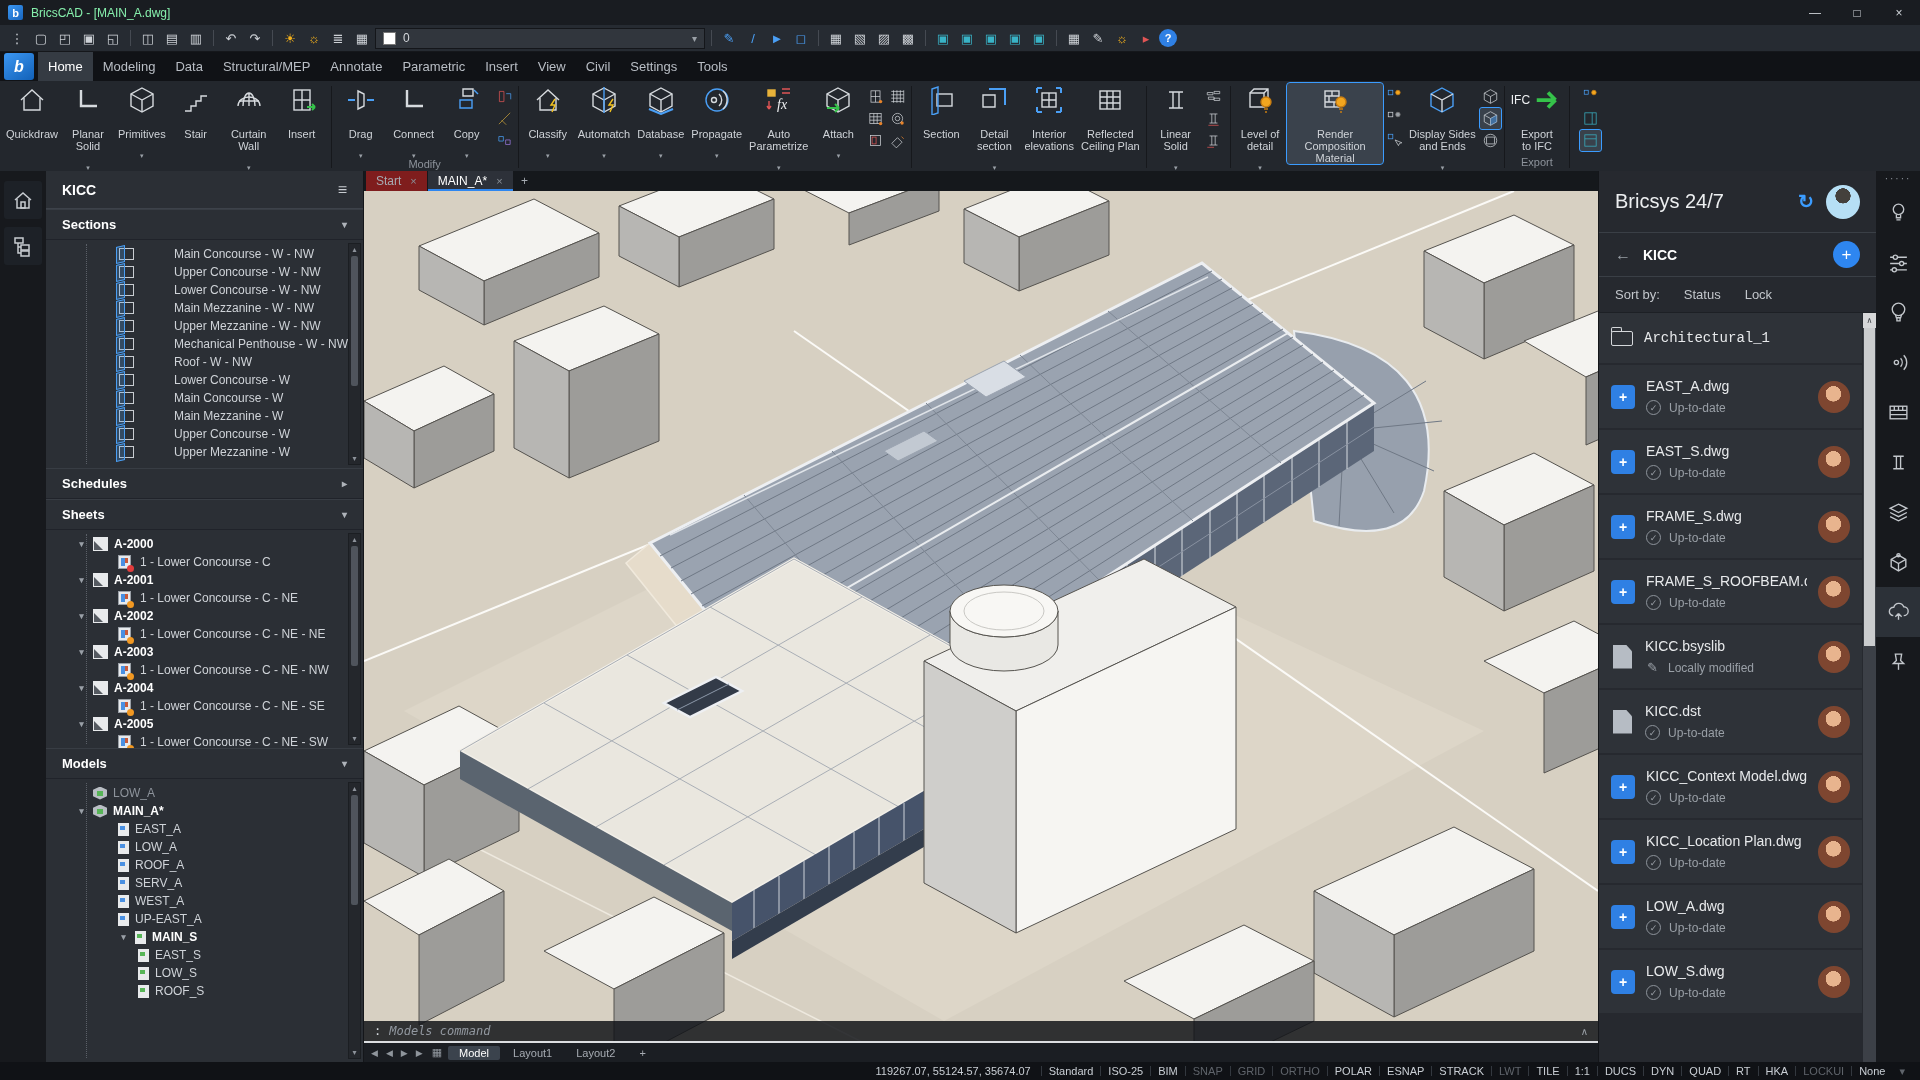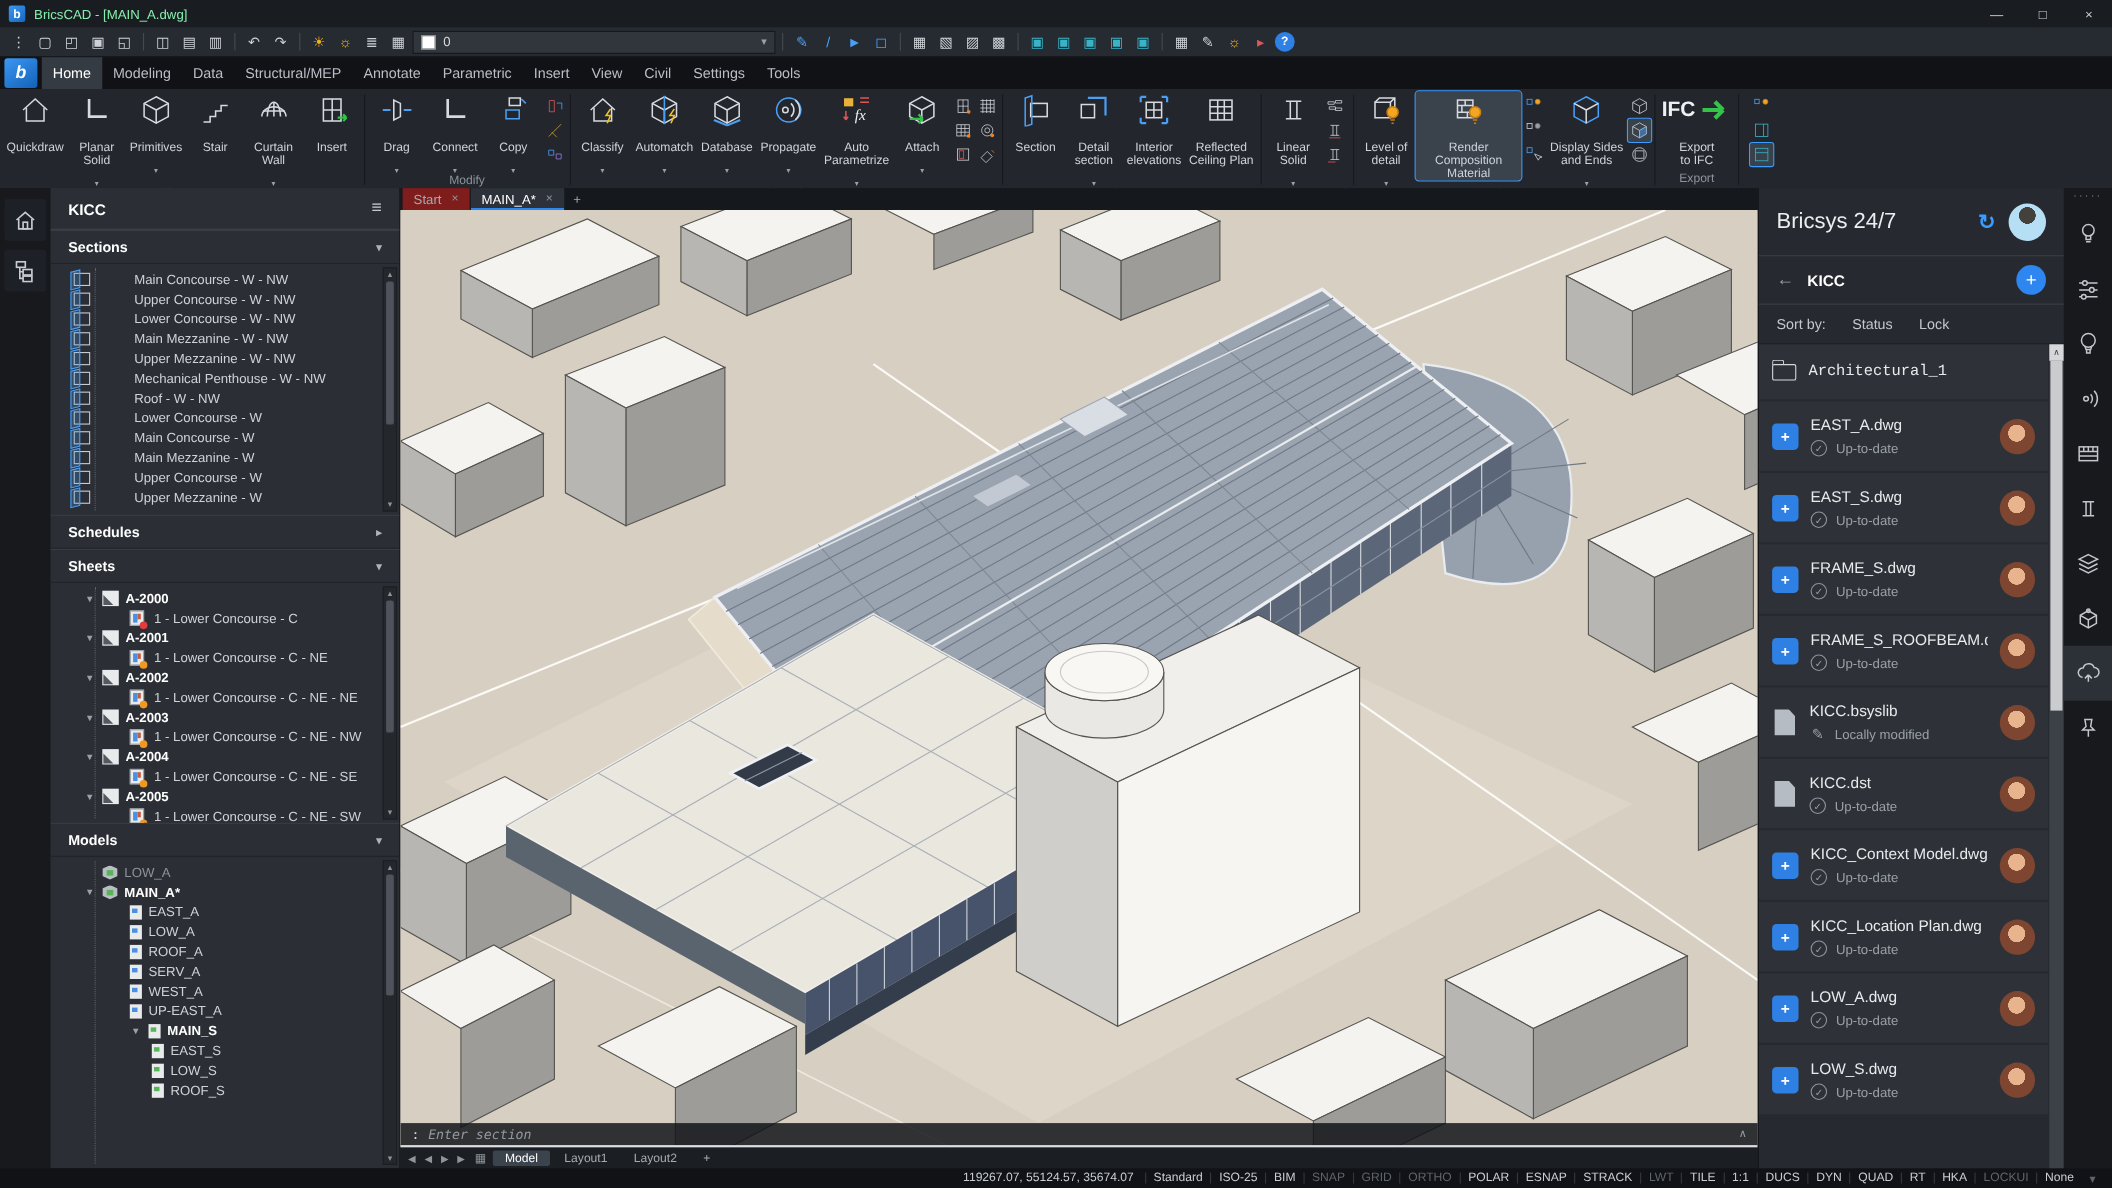--- a/index.html
+++ b/index.html
@@ -45,21 +45,21 @@
   .rlabel{font-size:11px;line-height:12px;text-align:center;color:#cfd3d8;white-space:pre-line;}
   .rcaret{font-size:7px;color:#9aa0a7;line-height:5px;}
   .glabel{height:15px;font-size:11px;color:#8d939b;text-align:center;line-height:13px;flex:none;}
   .gdots{display:block;color:#8d939b;font-size:9px;line-height:4px;letter-spacing:1px;}
   .gsep{width:1px;background:#16181c;margin:3px 2px;}
   .rsmallcol{display:flex;flex-direction:column;gap:1px;padding-top:3px;}
   .rsmall{width:21px;height:21px;display:grid;place-items:center;border-radius:2px;}
   .rsmall svg{width:17px;height:17px;stroke:#cfd3d8;fill:none;stroke-width:1.3;}
   .rsmall.sel{outline:1px solid #3b9cff;background:#39414b;}
   .ifcicon{height:30px;display:flex;align-items:center;gap:3px;}
-  .ifctext{color:#eef0f2;font-weight:bold;font-size:19px;}
+  .ifctext{color:#eef0f2;font-weight:normal;font-size:12px;}
 
   
   .dtabs{height:20px;background:#15181c;display:flex;align-items:stretch;gap:1px;padding-left:2px;flex:none;}
   .dtab{display:flex;align-items:center;gap:9px;padding:0 10px;color:#a6abb2;font-size:12px;background:#7f1d1d;}
   .dtab.active{background:#2d3139;color:#fff;box-shadow:inset 0 -2px 0 #2e86f0;}
   .dx{color:#8a9098;font-size:11px;}
   .dplus{width:22px;display:grid;place-items:center;color:#a6abb2;}
 
   
   .mainrow{flex:1;display:flex;min-height:0;}
@@ -72,21 +72,21 @@
   .lp-title{height:38px;flex:none;display:flex;align-items:center;justify-content:space-between;
             padding:0 16px;font-weight:bold;color:#fff;font-size:14px;border-bottom:1px solid #3d424a;}
   .lp-title .hb{color:#c8ccd1;font-size:16px;}
   .lp-head{height:31px;flex:none;display:flex;align-items:center;justify-content:space-between;padding:0 16px;
            font-weight:bold;color:#fff;font-size:13px;border-bottom:1px solid #20232a;border-top:1px solid #383d44;}
   .lp-head .chev{color:#aeb3b9;font-size:10px;}
   .lp-list{position:relative;overflow:hidden;padding:5px 0 3px;flex:none;}
   .lp-list.grow{flex:1;}
   .treeline{position:absolute;left:40px;top:4px;bottom:4px;border-left:1px dotted #5b6068;}
   .trow{height:18px;display:flex;align-items:center;gap:6px;color:#cfd3d8;font-size:12px;white-space:nowrap;}
-  .pl1{padding-left:21px;gap:40px;} .pl0{padding-left:30px;} .pl2{padding-left:72px;} .pl3{padding-left:92px;}
+  .pl1{padding-left:73px;gap:40px;} .pl0{padding-left:30px;} .pl2{padding-left:72px;} .pl3{padding-left:92px;}
   .b{font-weight:bold;color:#fff;} .dim{color:#8d939b;}
   .expander{width:11px;color:#9aa0a7;font-size:9px;text-align:center;flex:none;}
   .ic-sec{width:15px;height:12px;border:1px solid #c8ccd1;position:relative;flex:none;background:#2b2f35;}
   .ic-sec::before{content:"";position:absolute;left:-4px;top:-3px;width:7px;height:15px;border:1px solid #4a9ff5;
                   transform:skewY(-14deg);background:rgba(74,159,245,.25);}
   .ic-sheet{width:15px;height:14px;background:#e8eaec;position:relative;flex:none;}
   .ic-sheet::after{content:"";position:absolute;left:1px;bottom:1px;border-left:9px solid #555a61;border-top:9px solid transparent;}
   .ic-vp{width:13px;height:14px;background:#e8eaec;border:1px solid #9aa0a7;position:relative;flex:none;}
   .ic-vp::before{content:"";position:absolute;left:2px;top:2px;width:4px;height:8px;background:#4a90e2;}
   .ic-vp::after{content:"";position:absolute;right:2px;top:2px;width:3px;height:5px;background:#c85a3a;}
@@ -1100,21 +1100,21 @@
             <polygon points="950,700 1090,636 1170,678 1030,744" fill="#f4f3f0"></polygon>
             <polygon points="1030,744 1170,678 1170,760 1030,826" fill="#9d9c99"></polygon>
             <polygon points="950,700 1030,744 1030,826 950,782" fill="#b7b6b3"></polygon>
             <polygon points="760,790 880,734 950,770 830,828" fill="#f4f3f0"></polygon>
             <polygon points="830,828 950,770 950,830 830,888" fill="#9d9c99"></polygon>
           </g>
         </svg>
 
         <div class="cmdbar">
           <span class="prompt">:</span>
-          <span class="cmdtext">Enter section</span>
+          <span class="cmdtext">Models command</span>
           <span class="cmdup">∧</span>
         </div>
       </div>
 
       <div class="bbar">
         <span class="bnav">◀</span>
         <span class="bnav">◀</span>
         <span class="bnav">▶</span>
         <span class="bnav">▶</span>
         <span class="bgrid">▦</span>

